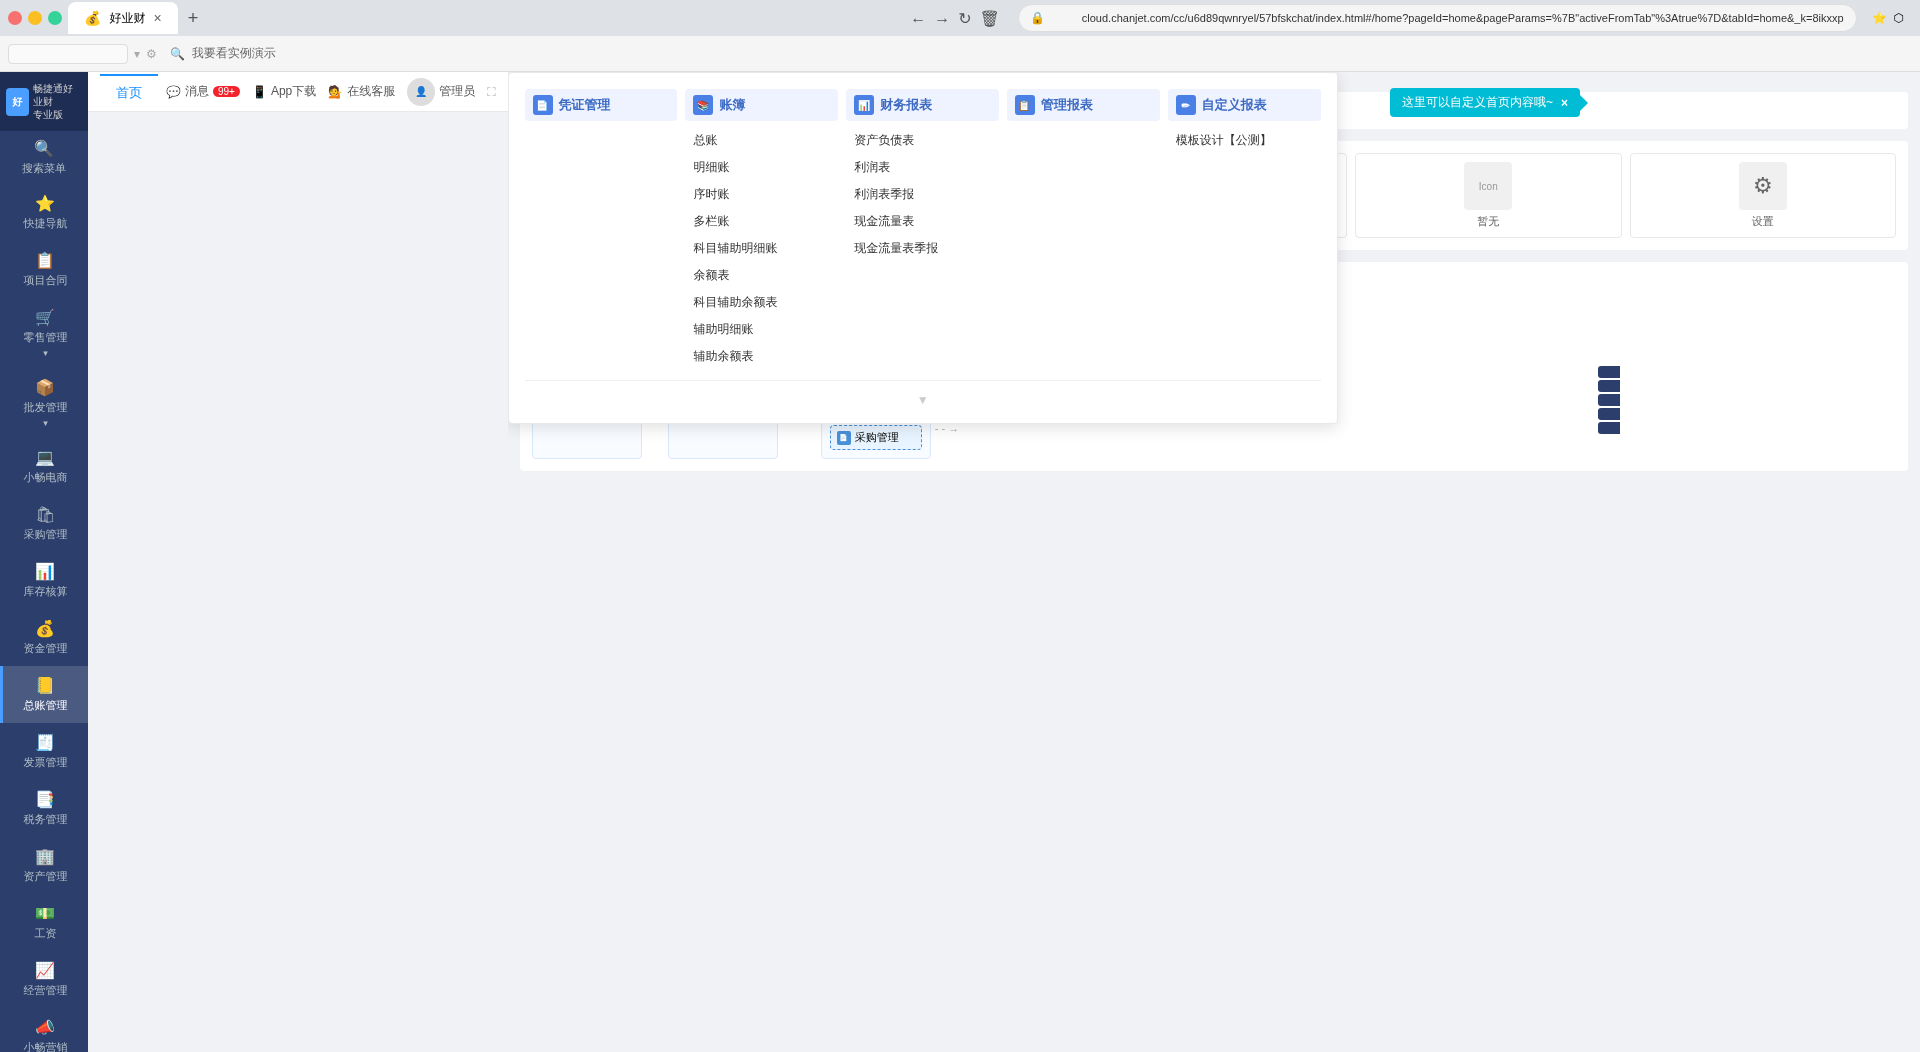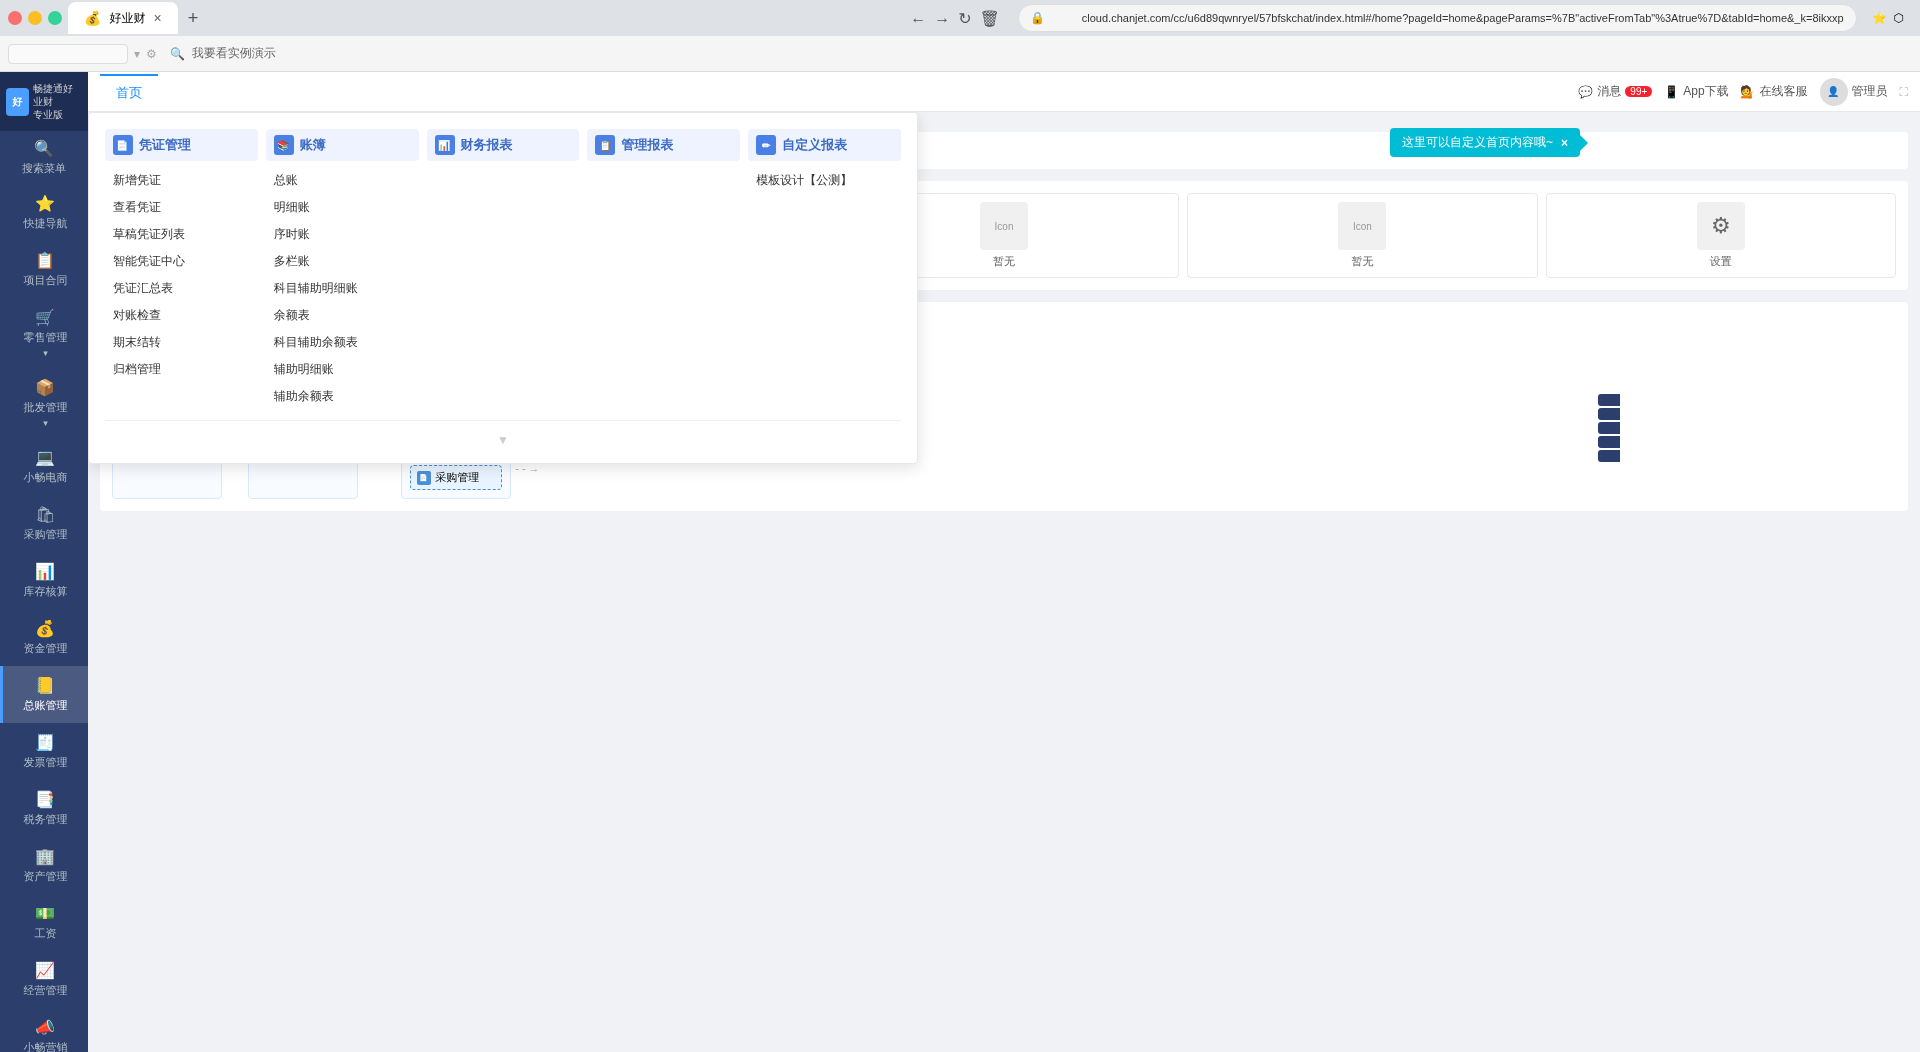--- a/index.html
+++ b/index.html
@@ -33,21 +33,21 @@
     .sidebar { width: 88px; background: #2c3e6b; color: white; display: flex; flex-direction: column; align-items: center; padding-top: 0; overflow-y: auto; }
     .sidebar-logo { width: 100%; background: #1e2d54; padding: 10px 6px; display: flex; align-items: center; gap: 4px; }
     .logo-icon { width: 28px; height: 28px; background: #4a9eff; border-radius: 4px; display: flex; align-items: center; justify-content: center; font-size: 10px; color: white; font-weight: bold; }
     .logo-text { font-size: 10px; color: #ccc; line-height: 1.3; }
     .sidebar-item { width: 100%; padding: 10px 4px; display: flex; flex-direction: column; align-items: center; gap: 3px; cursor: pointer; color: #b0bec5; font-size: 11px; border-left: 3px solid transparent; }
     .sidebar-item.active { background: rgba(255,255,255,0.15); color: white; border-left: 3px solid #4a9eff; }
     .sidebar-icon { font-size: 16px; }
     .sidebar-search { width: 100%; padding: 8px 4px; display: flex; flex-direction: column; align-items: center; gap: 3px; cursor: pointer; color: #b0bec5; font-size: 11px; }
 
     
-    .content-area { flex: 1; display: flex; flex-direction: column; overflow: hidden; }
+    .content-area { flex: 1; display: flex; flex-direction: row; overflow: hidden; }
 
     
     .top-nav { background: white; border-bottom: 1px solid #e8e8e8; height: 40px; display: flex; align-items: center; padding: 0 12px; gap: 8px; }
     .top-nav-left { display: flex; align-items: center; gap: 8px; flex: 1; }
     .breadcrumb-input { border: 1px solid #ddd; border-radius: 4px; padding: 2px 8px; font-size: 12px; color: #333; background: #fafafa; width: 120px; }
     .top-nav-right { display: flex; align-items: center; gap: 12px; }
     .nav-icon-btn { display: flex; align-items: center; gap: 4px; color: #555; cursor: pointer; font-size: 12px; }
     .badge { background: #f5222d; color: white; border-radius: 10px; padding: 0 5px; font-size: 10px; min-width: 16px; text-align: center; }
     .user-avatar { width: 28px; height: 28px; border-radius: 50%; background: #ddd; display: flex; align-items: center; justify-content: center; font-size: 10px; }
     .content-tab { padding: 8px 16px; font-size: 13px; cursor: pointer; color: #666; }
@@ -229,30 +229,20 @@
 
       <div class="main-content">
 
         <div class="menu-dropdown">
           <div style="display:flex;gap:8px;">
 
             <div class="menu-section">
               <div class="menu-section-title">
                 <div class="section-icon">📄</div>
                 <span>凭证管理</span>
-              </div>
-              <div class="menu-items">
-                <div class="menu-item">新增凭证</div>
-                <div class="menu-item">查看凭证</div>
-                <div class="menu-item">草稿凭证列表</div>
-                <div class="menu-item">智能凭证中心</div>
-                <div class="menu-item">凭证汇总表</div>
-                <div class="menu-item">对账检查</div>
-                <div class="menu-item">期末结转</div>
-                <div class="menu-item">归档管理</div>
               </div>
             </div>
 
             <div class="menu-section">
               <div class="menu-section-title">
                 <div class="section-icon">📚</div>
                 <span>账簿</span>
               </div>
               <div class="menu-items">
                 <div class="menu-item">总账</div>
@@ -264,20 +254,27 @@
                 <div class="menu-item">科目辅助余额表</div>
                 <div class="menu-item">辅助明细账</div>
                 <div class="menu-item">辅助余额表</div>
               </div>
             </div>
 
             <div class="menu-section">
               <div class="menu-section-title">
                 <div class="section-icon">📊</div>
                 <span>财务报表</span>
+              </div>
+              <div class="menu-items">
+                <div class="menu-item">资产负债表</div>
+                <div class="menu-item">利润表</div>
+                <div class="menu-item">利润表季报</div>
+                <div class="menu-item">现金流量表</div>
+                <div class="menu-item">现金流量表季报</div>
               </div>
             </div>
 
             <div class="menu-section">
               <div class="menu-section-title">
                 <div class="section-icon">📋</div>
                 <span>管理报表</span>
               </div>
             </div>
 

